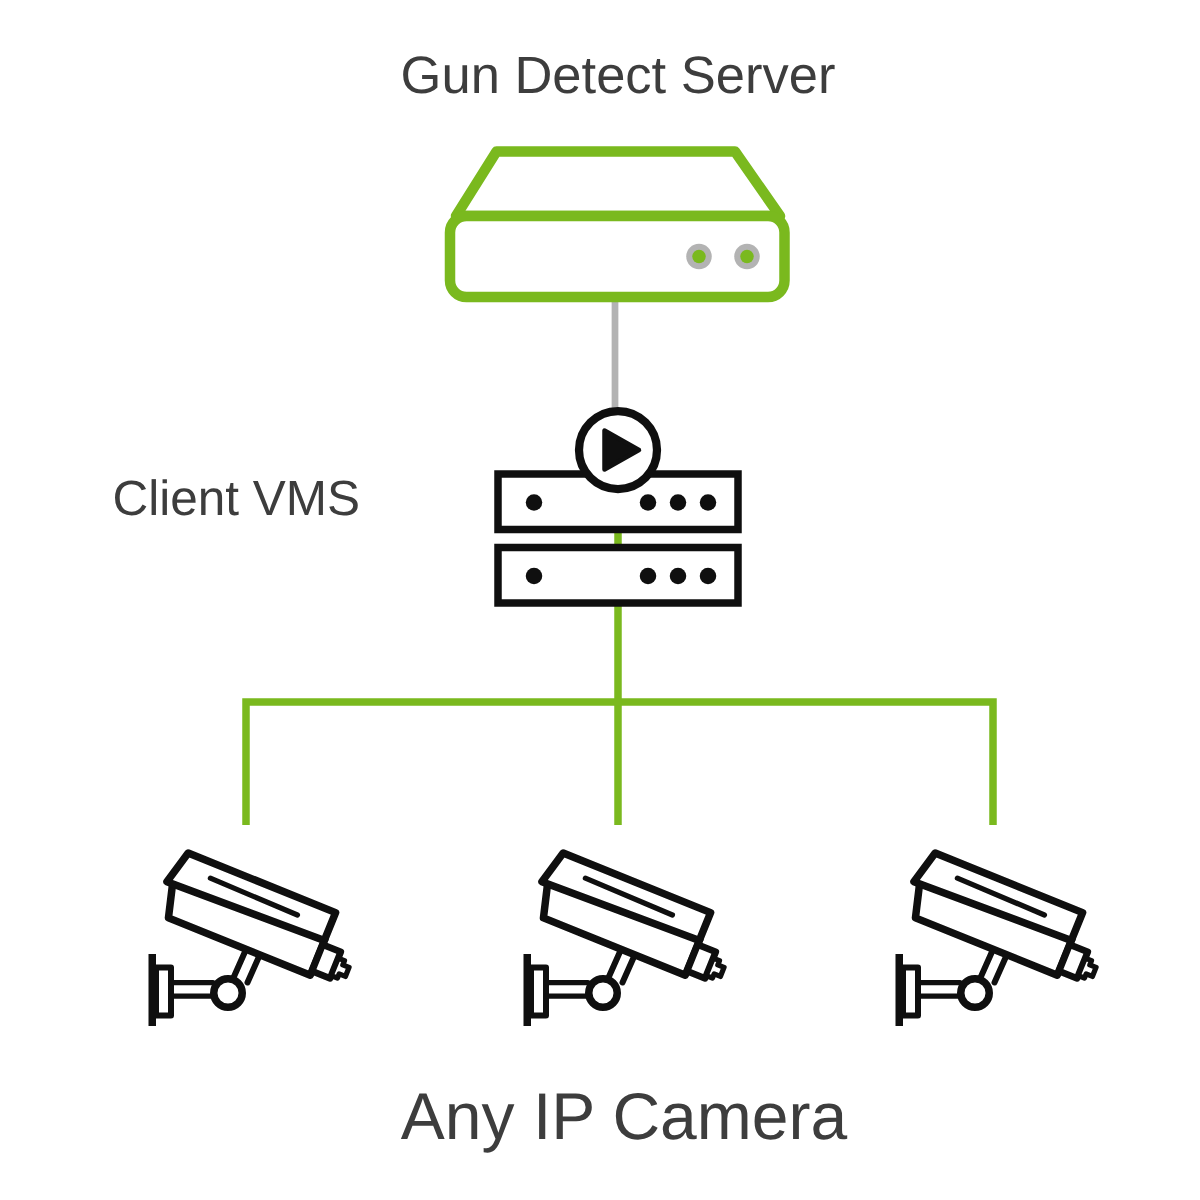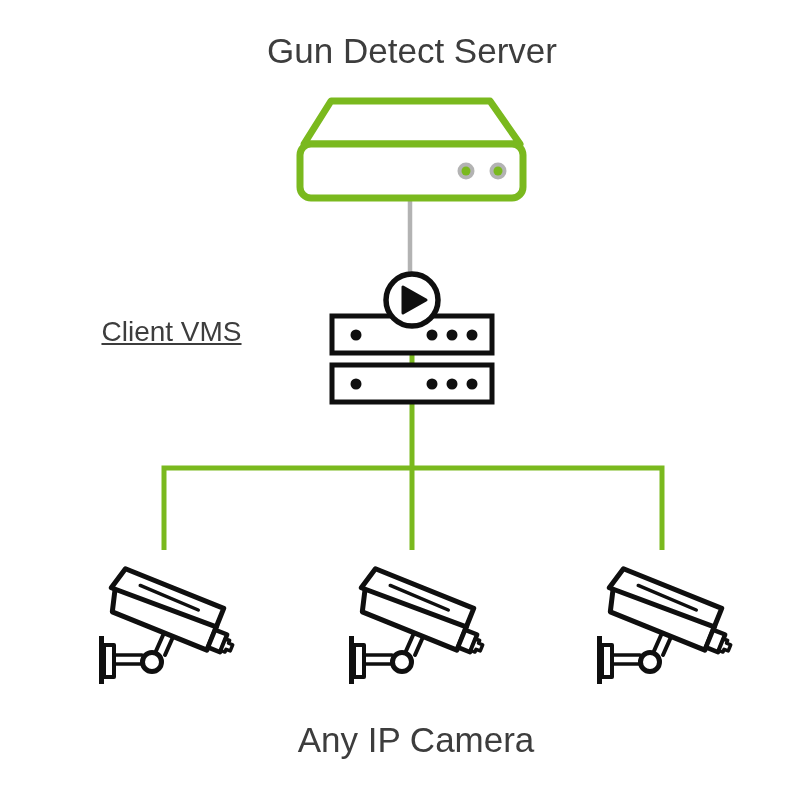--- a/index.html
+++ b/index.html
@@ -11,22 +11,22 @@
   }
   *{margin:0;padding:0;box-sizing:border-box;}
   html,body{width:800px;height:800px;background:var(--background);overflow:hidden;}
   .stage{
     position:relative;width:800px;height:800px;background:var(--background);
     font-family:"Liberation Sans", sans-serif;color:var(--text);
   }
   .stage svg{position:absolute;left:0;top:0;}
   .label{position:absolute;text-align:center;color:var(--text);font-weight:400;}
   .label-title{left:212px;top:31px;width:400px;font-size:35px;}
-  .label-vms{left:49px;top:308px;width:245px;font-size:28px;line-height:47px;text-decoration:underline;}
-  .label-cameras{left:216px;top:720px;width:400px;font-size:35px;}
+  .label-vms{left:35px;top:308px;width:245px;font-size:33px;line-height:47px;}
+  .label-cameras{left:216px;top:720px;width:400px;font-size:44px;}
   .green-line{stroke:var(--accent);stroke-width:5;fill:none;}
   .gray-line{stroke:var(--connector_gray);stroke-width:4.5;fill:none;}
   .ink-stroke{stroke:var(--ink);fill:#fff;}
   .accent-stroke{stroke:var(--accent);fill:#fff;}
 </style>
 </head>
 <body>
 
 <div class="stage">
 

